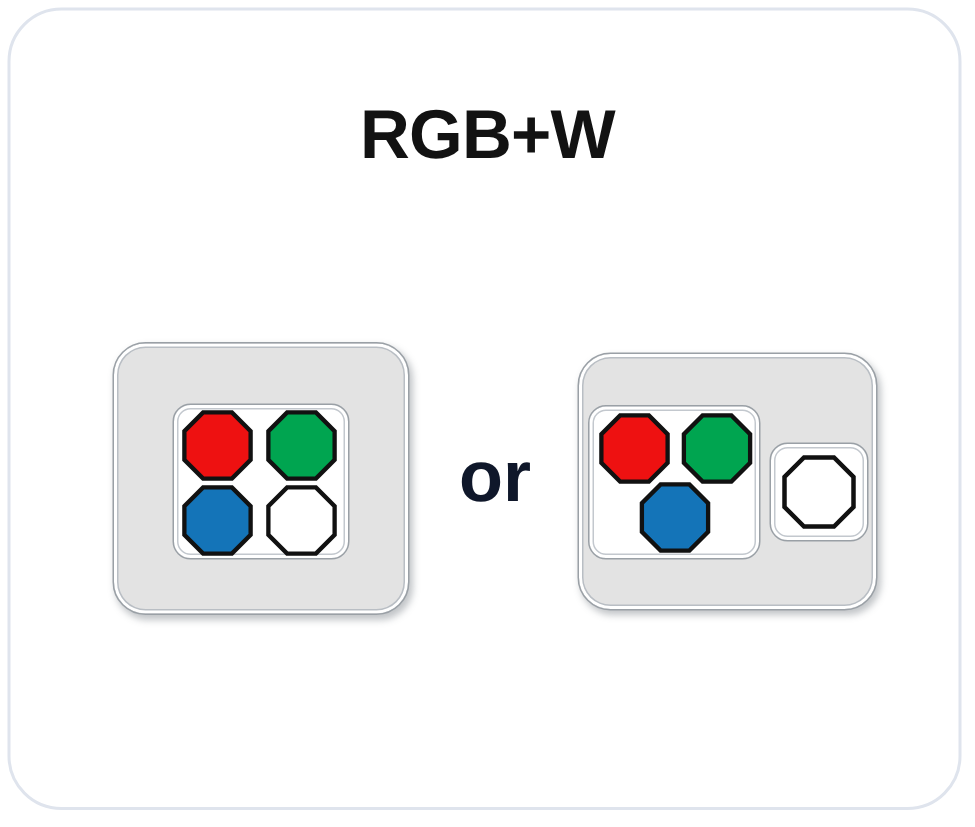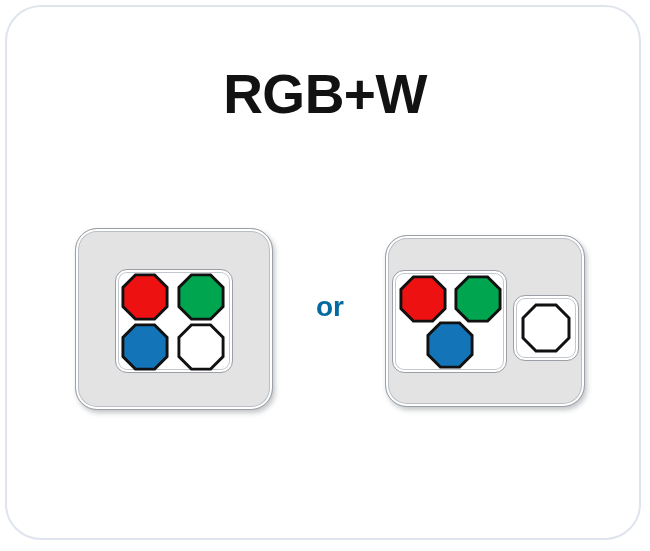--- a/index.html
+++ b/index.html
@@ -27,37 +27,37 @@
     border-radius: 36px;
   }
 
   
   #title {
     position: absolute;
     left: 0;
     top: 55px;
     width: 636px;
     text-align: center;
-    font-size: 55px;
+    font-size: 46px;
     font-weight: bold;
     letter-spacing: -0.5px;
     color: #121212;
     font-family: "Liberation Sans", sans-serif;
   }
 
   
   #or-label {
     position: absolute;
     left: 288px;
     top: 284px;
     width: 70px;
     text-align: center;
-    font-size: 28px;
+    font-size: 48px;
     font-weight: bold;
-    color: #0369a1;
+    color: #0f172a;
     font-family: "Liberation Sans", sans-serif;
   }
 
   
   .housing {
     position: absolute;
     box-sizing: border-box;
     background: #e3e3e3;
     border-radius: 22px;
     border: 1px solid #9aa0a6;

